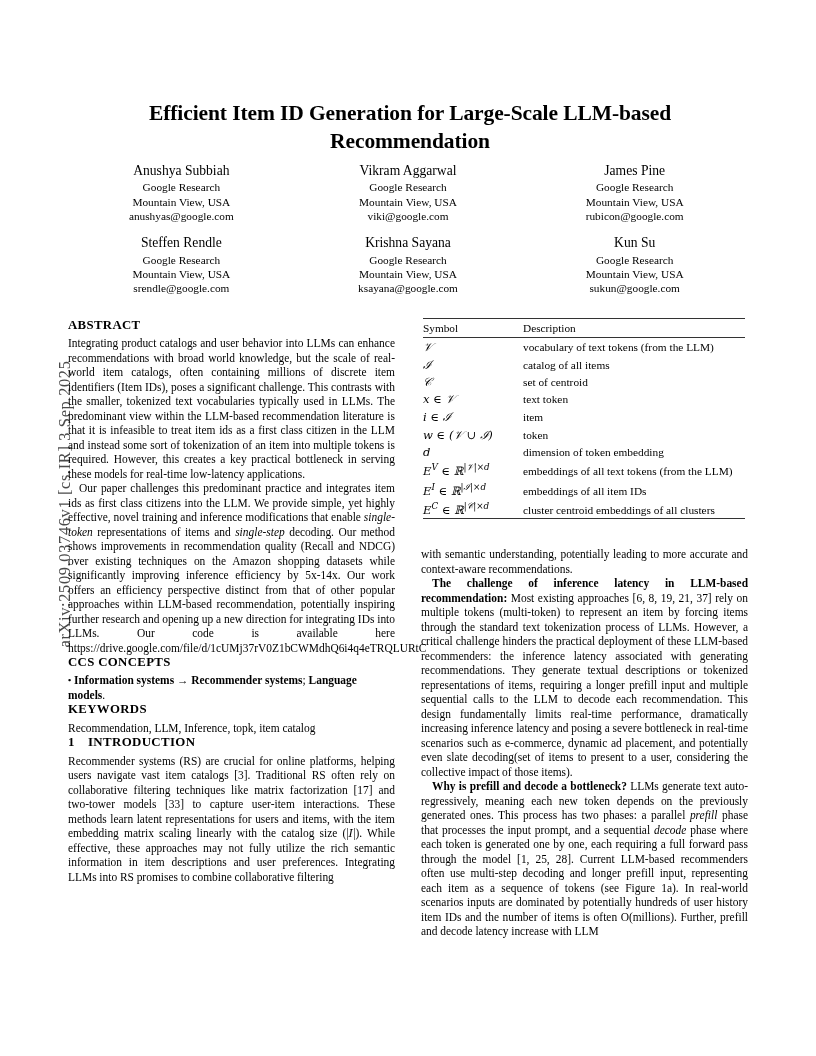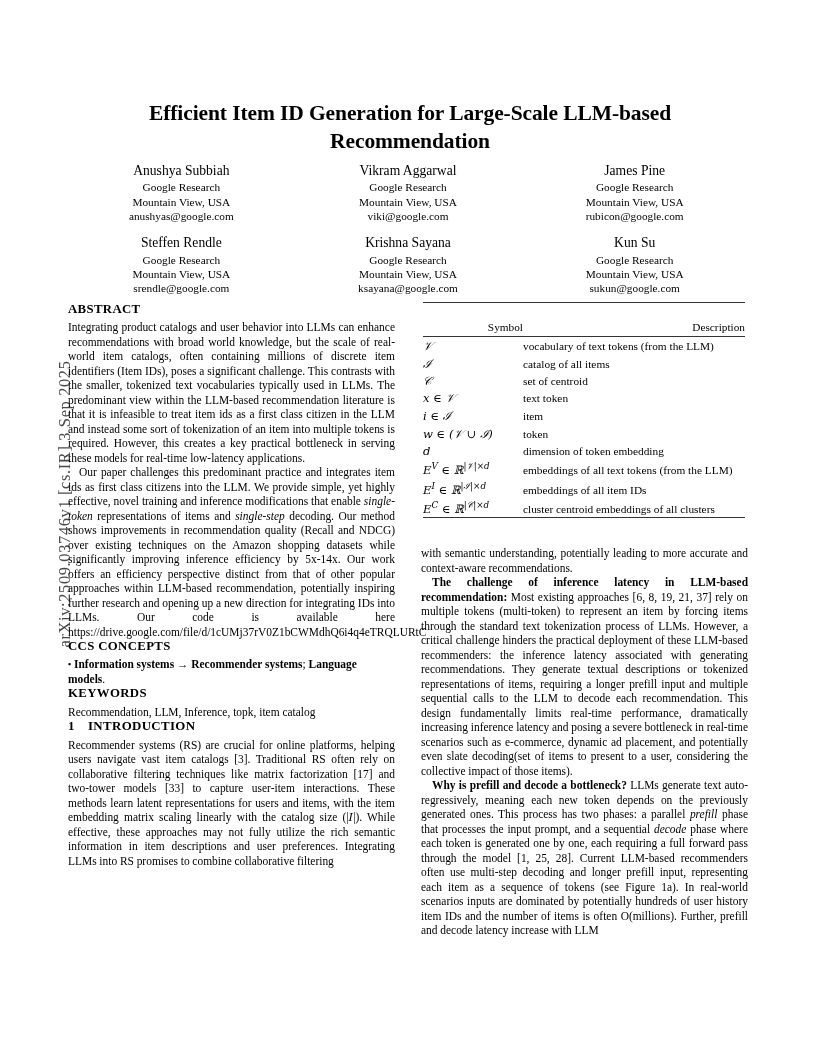--- a/index.html
+++ b/index.html
@@ -89,21 +89,21 @@
   .author-affil,
   .author-loc,
   .author-email {
     font-size: 11.3px;
     display: block;
   }
 
   
   .col {
     position: absolute;
-    top: 302px;
+    top: 318px;
     width: 327px;
   }
   .col-left  { left: 68px; }
   .col-right { left: 421px; }
 
   h2.sec-head {
     font-family: "Liberation Serif", "DejaVu Serif", serif;
     font-size: 12.8px;
     font-weight: bold;
     letter-spacing: 0.35px;
@@ -151,22 +151,22 @@
     width: 322px;
     margin: 0 0 0 2px;
   }
   table.symbols {
     border-collapse: collapse;
     width: 100%;
     font-size: 11.2px;
   }
   table.symbols thead th {
     font-weight: normal;
-    text-align: right;
-    padding: 18px 0 3px 0;
+    text-align: left;
+    padding: 3px 0 3px 0;
     font-size: 11.3px;
   }
   table.symbols .rule-top { border-top: 1.6px solid #333; }
   table.symbols .rule-mid { border-top: 1.1px solid #333; }
   table.symbols .rule-bot { border-bottom: 1.6px solid #333; }
   table.symbols td {
     padding: 1.6px 0;
     vertical-align: baseline;
   }
   table.symbols td.sym {

